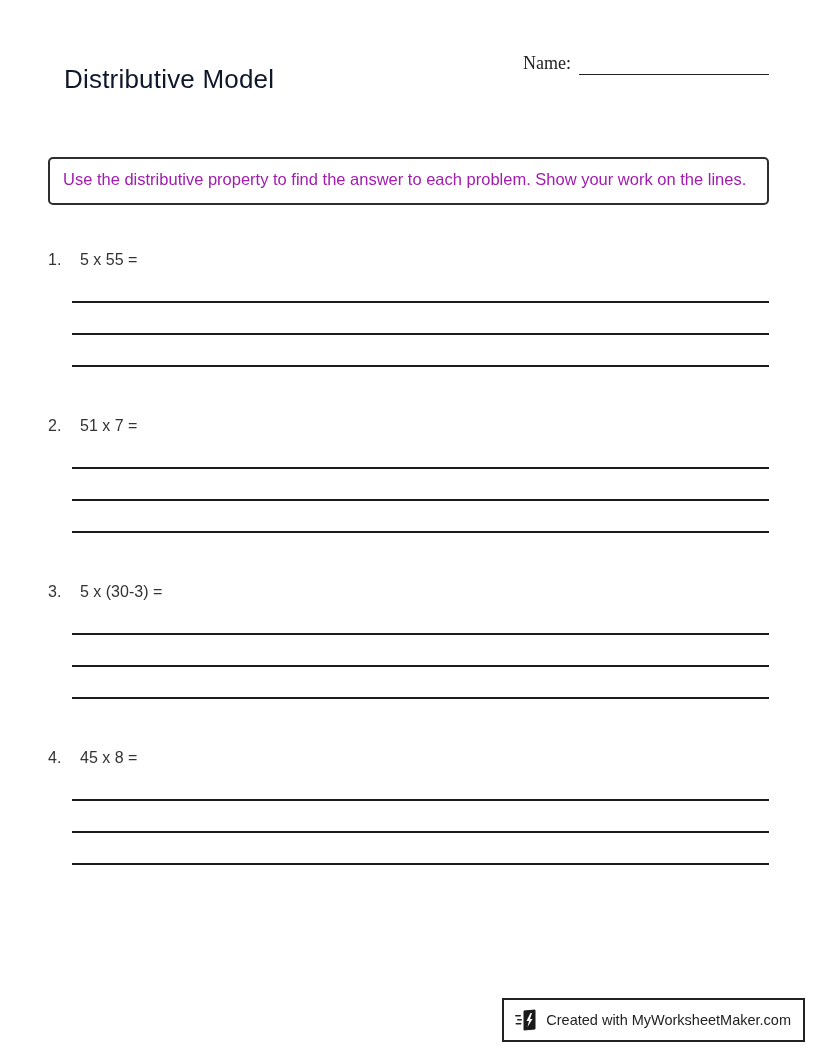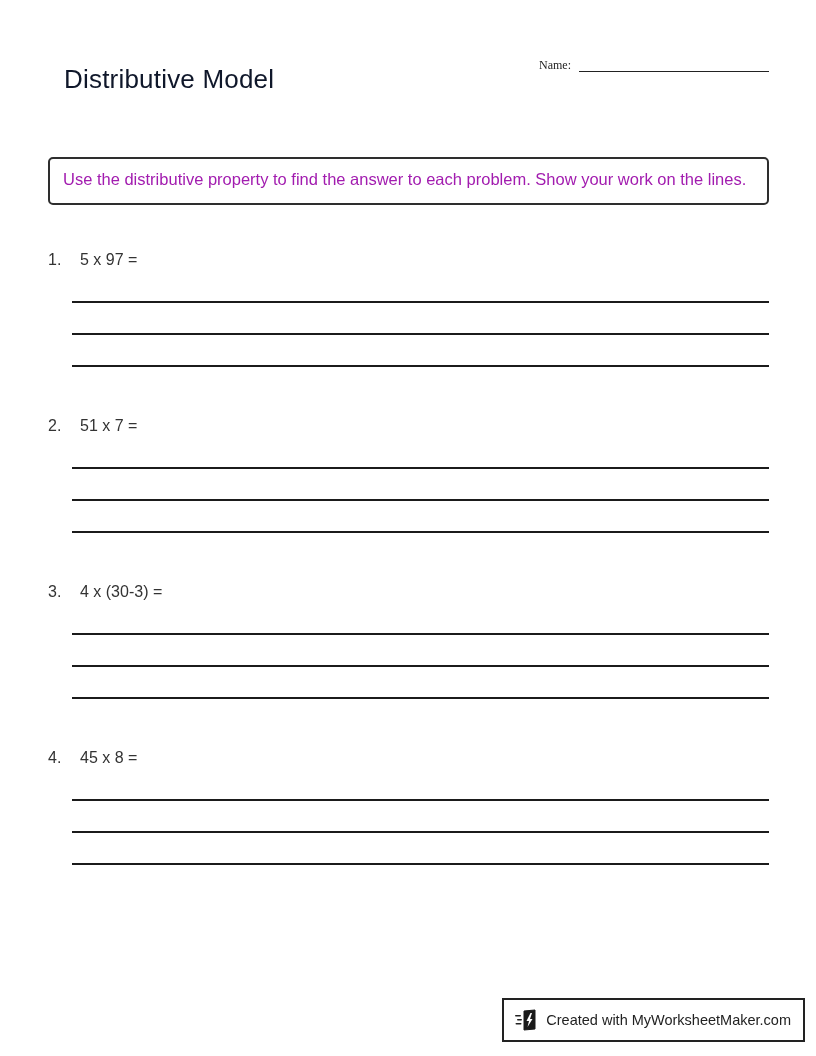--- a/index.html
+++ b/index.html
@@ -30,21 +30,21 @@
     margin: 16px;
     line-height: 1.2;
   }
   .name-block {
     display: flex;
     align-items: flex-end;
     margin-top: 5px;
   }
   .name-label {
     font-family: "Liberation Serif", "DejaVu Serif", serif;
-    font-size: 12px;
+    font-size: 18px;
     color: #222222;
     line-height: 1.2;
   }
   .name-line {
     display: inline-block;
     width: 190px;
     height: 18px;
     margin-left: 8px;
     border-bottom: 1.5px solid #222222;
   }
@@ -118,21 +118,21 @@
 
   <div class="instructions-box">
     <span>Use the distributive property to find the answer to each problem. Show your work on the lines.</span>
   </div>
 
   <div class="problems">
 
     <div class="problem">
       <div class="problem-text">
         <span class="problem-number">1.</span>
-        <span class="problem-expression">5 x 97 =</span>
+        <span class="problem-expression">5 x 55 =</span>
       </div>
       <div class="work-lines">
         <div class="work-line"></div>
         <div class="work-line"></div>
         <div class="work-line"></div>
       </div>
     </div>
 
     <div class="problem">
       <div class="problem-text">
@@ -142,21 +142,21 @@
       <div class="work-lines">
         <div class="work-line"></div>
         <div class="work-line"></div>
         <div class="work-line"></div>
       </div>
     </div>
 
     <div class="problem">
       <div class="problem-text">
         <span class="problem-number">3.</span>
-        <span class="problem-expression">4 x (30-3) =</span>
+        <span class="problem-expression">5 x (30-3) =</span>
       </div>
       <div class="work-lines">
         <div class="work-line"></div>
         <div class="work-line"></div>
         <div class="work-line"></div>
       </div>
     </div>
 
     <div class="problem">
       <div class="problem-text">

